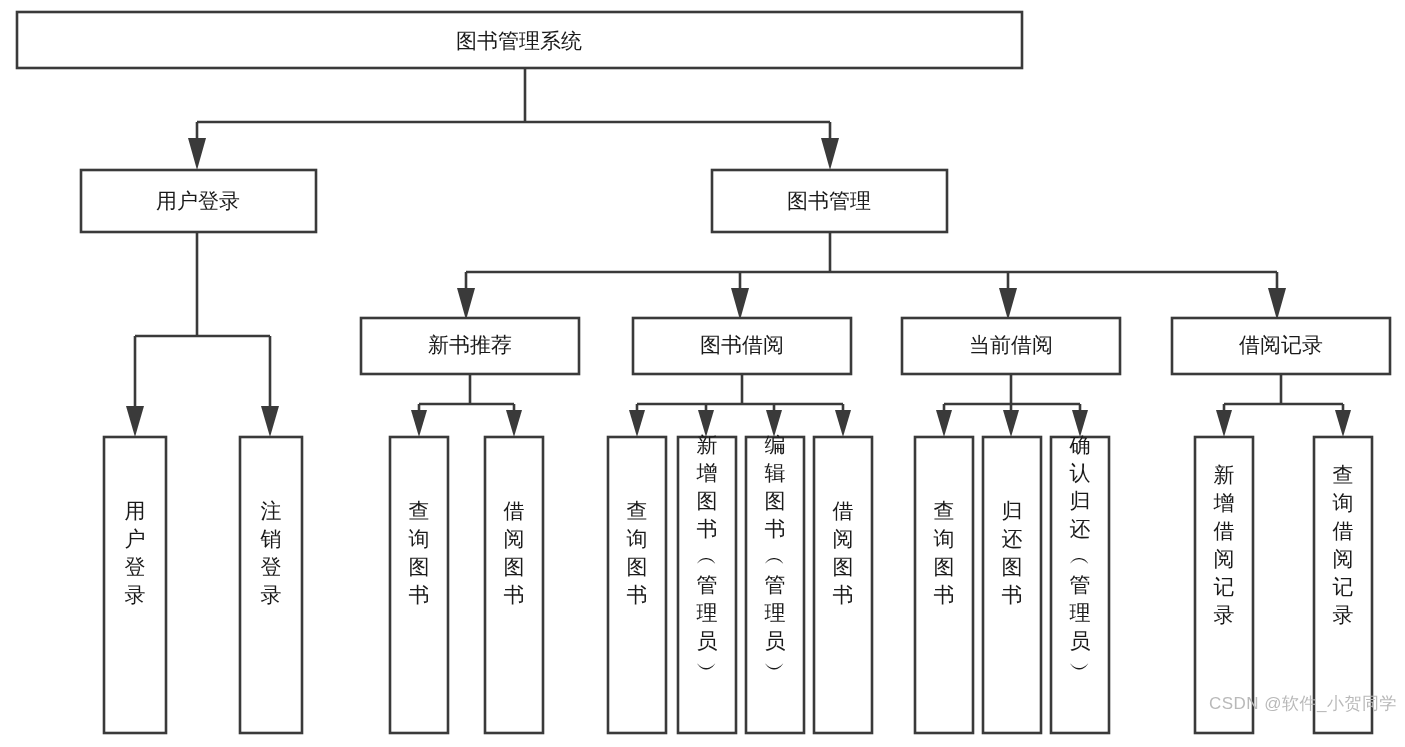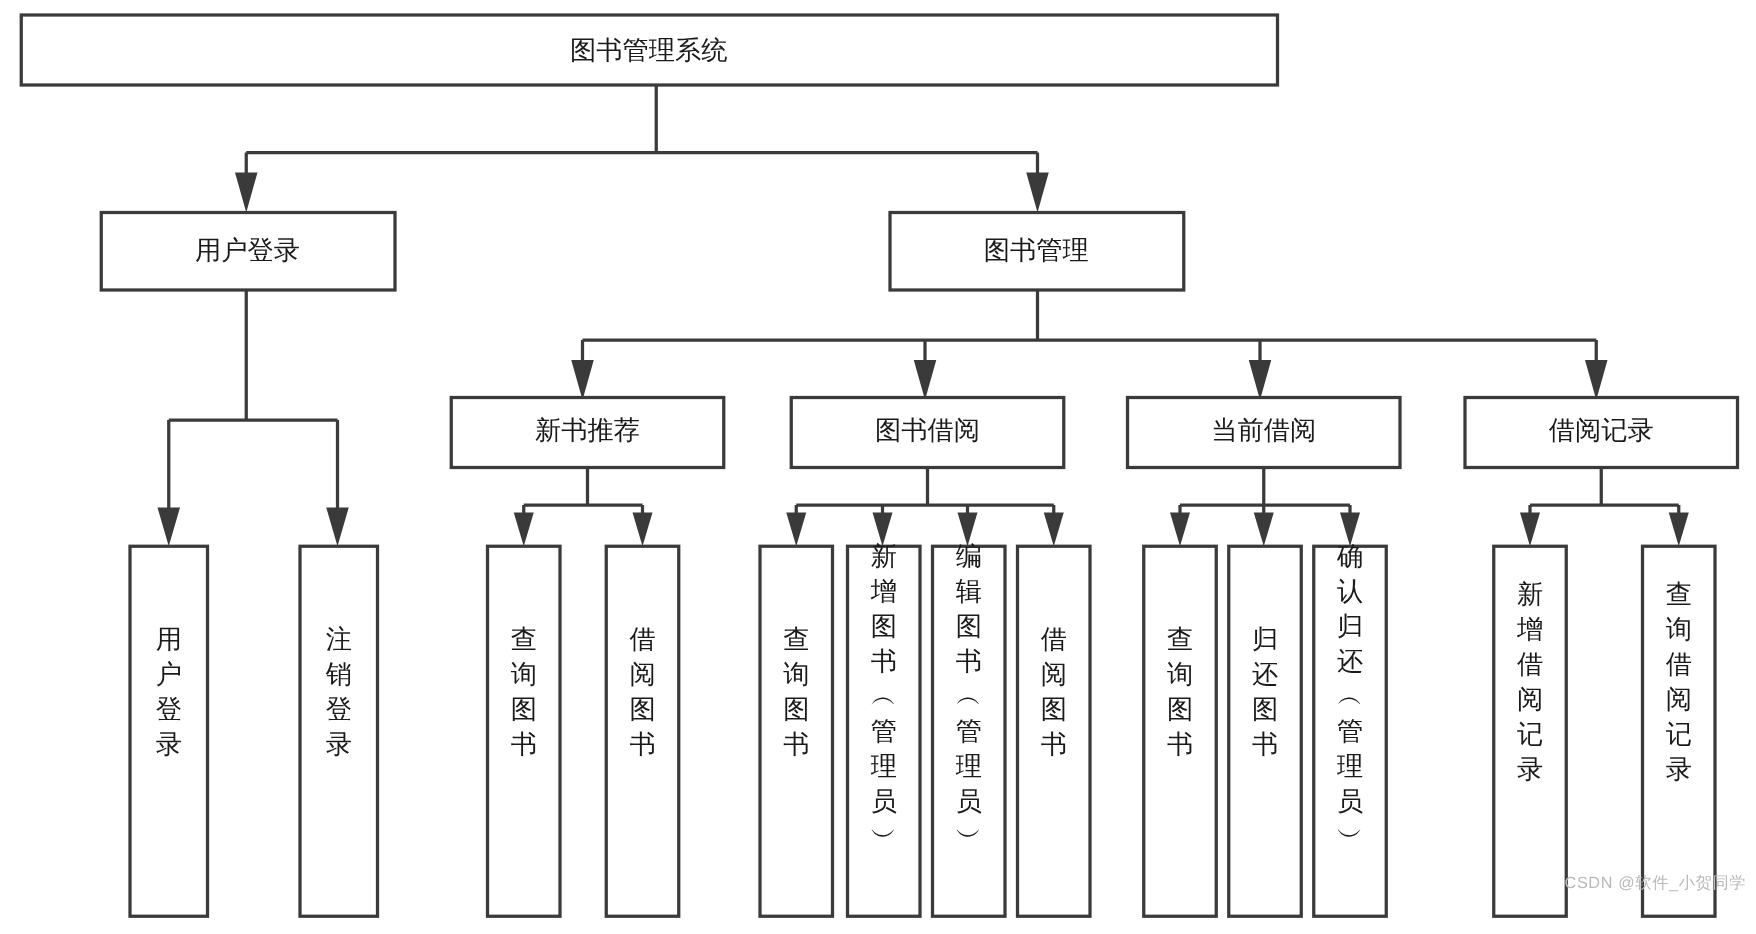--- a/index.html
+++ b/index.html
@@ -53,21 +53,21 @@
   .node-label-v {
     font-family: "Liberation Sans", "DejaVu Sans", sans-serif;
     font-size: 21px;
     fill: #1a1a1a;
   }
   .watermark-text {
     position: absolute;
     right: 8px;
     bottom: 6px;
     font-family: "Liberation Sans", "DejaVu Sans", sans-serif;
-    font-size: 13px;
+    font-size: 17px;
     color: #b9b9b9;
     letter-spacing: 0.5px;
     white-space: nowrap;
     user-select: none;
   }
 </style>
 </head>
 <body>
 
 <div id="diagram-root">

